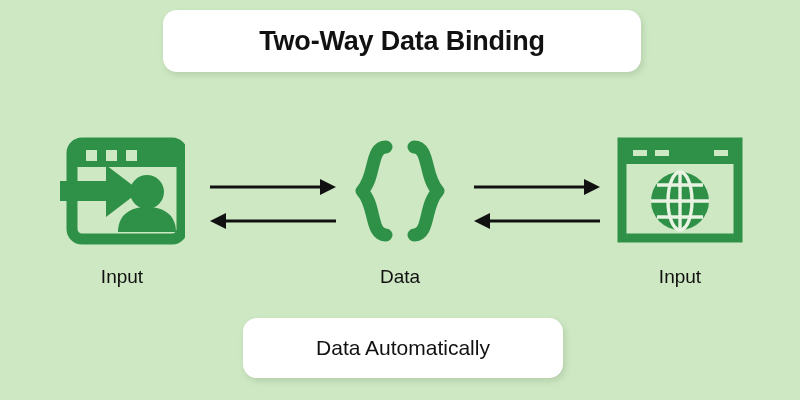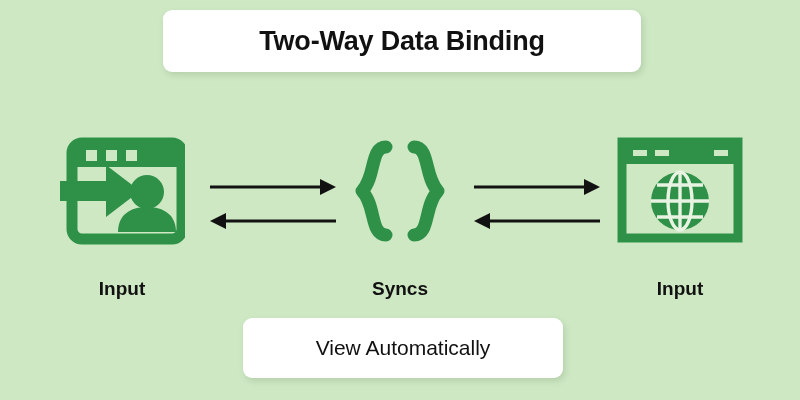--- a/index.html
+++ b/index.html
@@ -16,21 +16,21 @@
   .canvas {
     position: relative;
     width: 800px;
     height: 400px;
   }
 
   
   .card {
     position: absolute;
     background: #ffffff;
-    border-radius: 9px;
+    border-radius: 14px;
     box-shadow: 2px 3px 6px rgba(90, 120, 80, 0.22);
     display: flex;
     align-items: center;
     justify-content: center;
     text-align: center;
   }
   .title-card {
     left: 163px;
     top: 10px;
     width: 478px;
@@ -67,23 +67,23 @@
   .node-model { left: 320px; }
   .node-view  { left: 600px; }
 
   .node-icon {
     height: 110px;
     display: flex;
     align-items: center;
     justify-content: center;
   }
   .node-label {
-    margin-top: 32px;
+    margin-top: 20px;
     font-size: 19px;
-    font-weight: bold;
+    font-weight: normal;
     color: #111111;
   }
 
   
   .arrows {
     position: absolute;
     top: 172px;
     width: 130px;
     height: 62px;
   }
@@ -135,21 +135,21 @@
     </svg>
   </div>
 
   <div class="node node-model">
     <div class="node-icon">
       <svg width="108" height="104" viewBox="0 0 108 104">
         <path d="M40 8 C24 8 30 38 16 52 C30 66 24 96 40 96" fill="none" stroke="#2e9147" stroke-width="13" stroke-linecap="round" stroke-linejoin="round"></path>
         <path d="M68 8 C84 8 78 38 92 52 C78 66 84 96 68 96" fill="none" stroke="#2e9147" stroke-width="13" stroke-linecap="round" stroke-linejoin="round"></path>
       </svg>
     </div>
-    <span class="node-label">Syncs</span>
+    <span class="node-label">Data</span>
   </div>
 
   <div class="arrows arrows-right">
     <svg width="130" height="62" viewBox="0 0 130 62">
       <g>
         <line x1="2" y1="15" x2="112" y2="15" stroke="#111111" stroke-width="3"></line>
         <path d="M112 7 L128 15 L112 23 Z" fill="#111111"></path>
       </g>
       <g>
         <line x1="18" y1="49" x2="128" y2="49" stroke="#111111" stroke-width="3"></line>
@@ -177,16 +177,16 @@
           <path d="M40 48 H86" stroke="#e8f3e2" stroke-width="3.4" fill="none"></path>
           <path d="M40 80 H86" stroke="#e8f3e2" stroke-width="3.4" fill="none"></path>
           <line x1="63" y1="35" x2="63" y2="93" stroke="#e8f3e2" stroke-width="3.4"></line>
         </g>
       </svg>
     </div>
     <span class="node-label">Input</span>
   </div>
 
   <div class="card footer-card">
-    <span class="footer-text">View Automatically</span>
+    <span class="footer-text">Data Automatically</span>
   </div>
 
 </div>
 
 </body></html>

